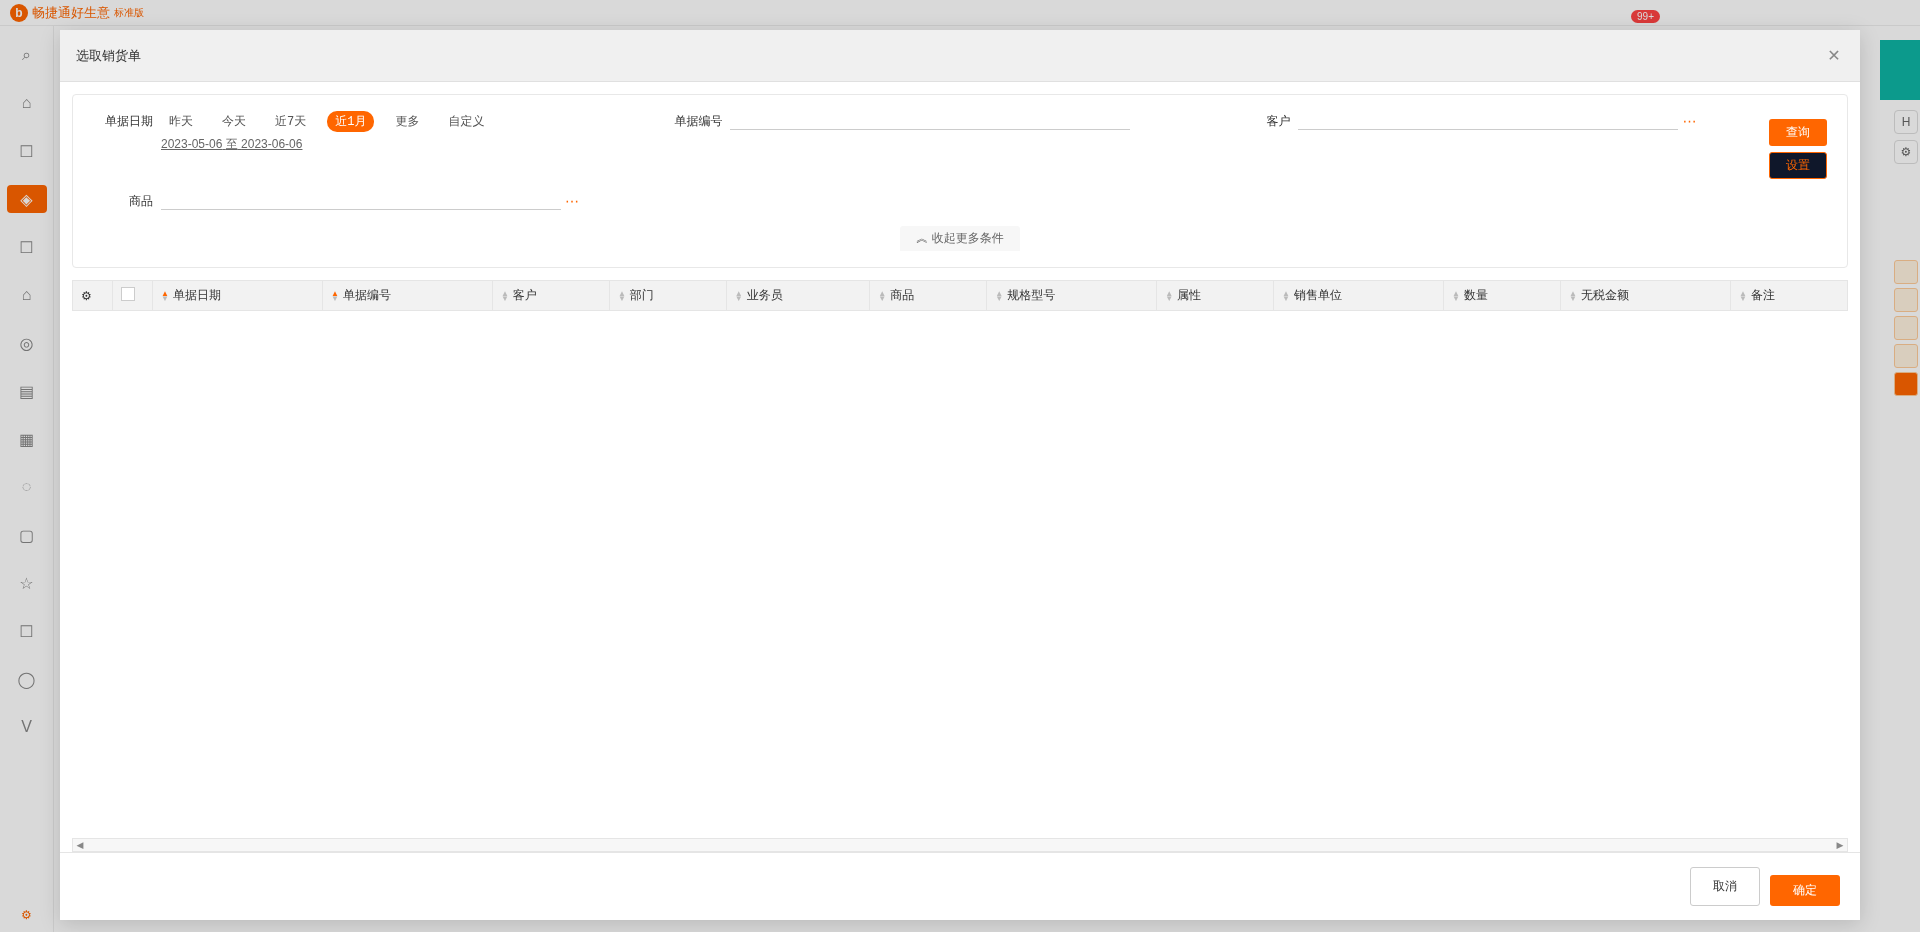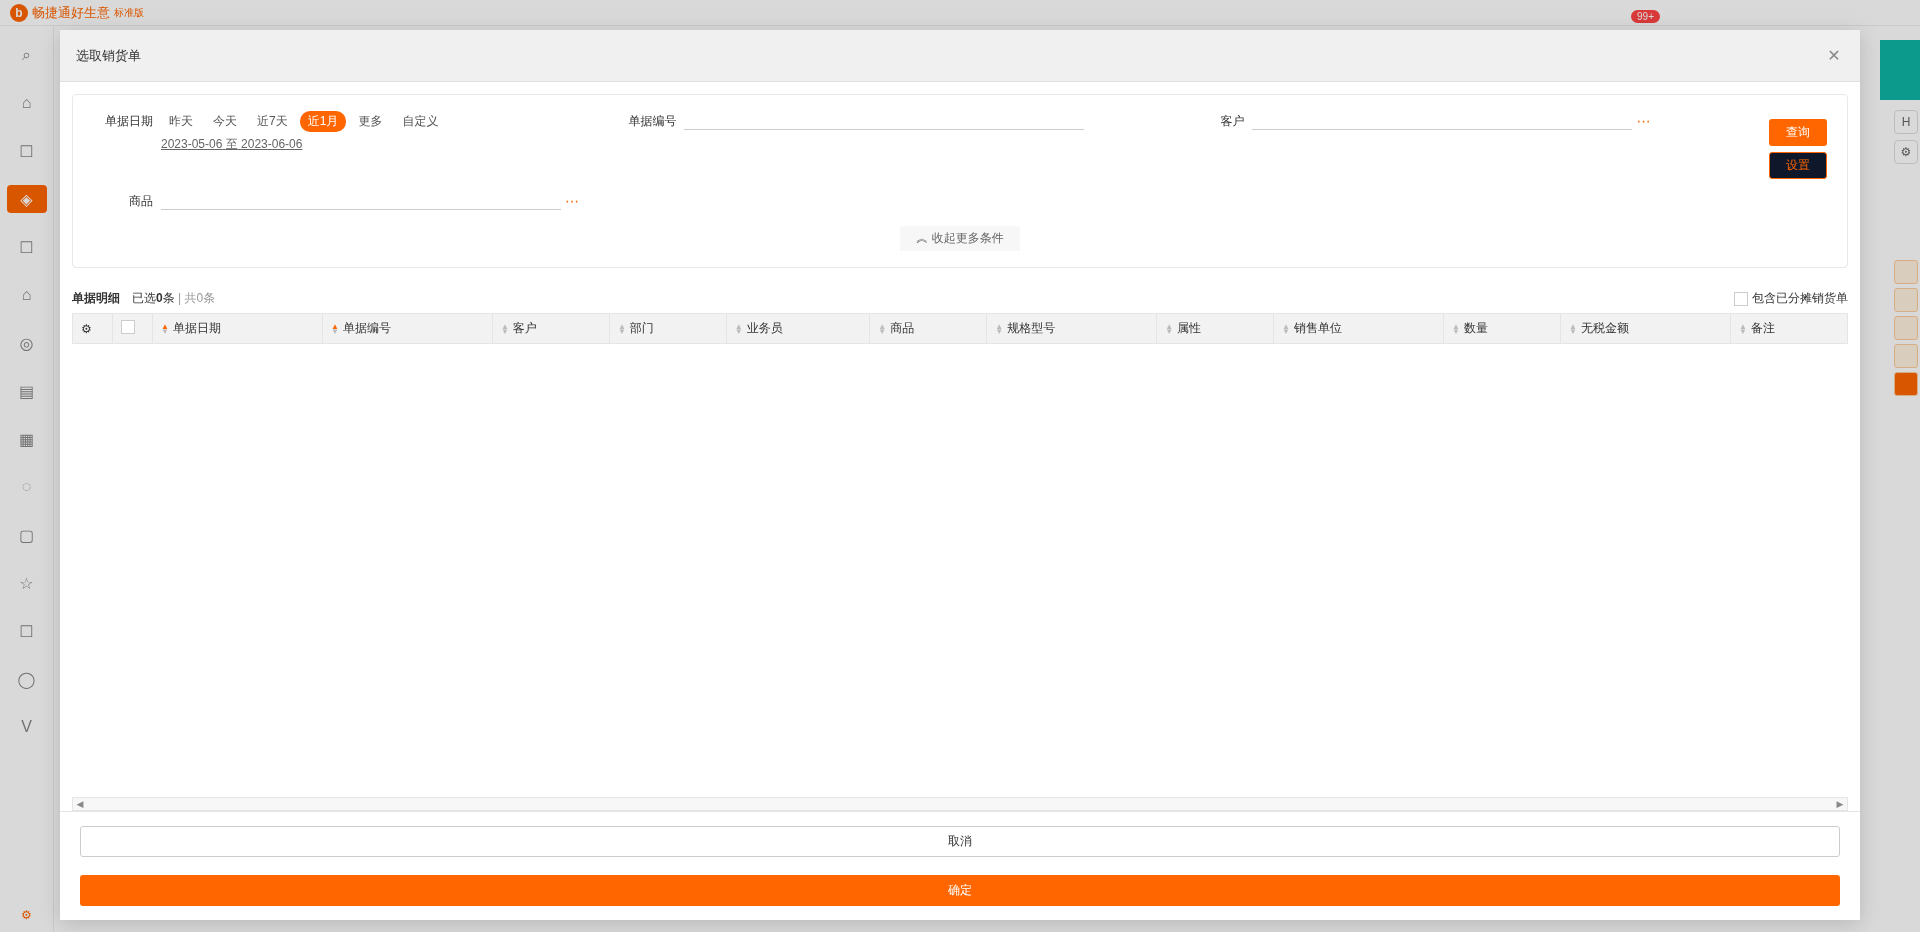--- a/index.html
+++ b/index.html
@@ -30,21 +30,21 @@
     .modal-title { font-size: 13px; color: #333; }
     .modal-close { width: 20px; height: 20px; display: flex; align-items: center; justify-content: center; color: #888; font-size: 16px; cursor: pointer; }
     
     
     .filter-wrap { padding: 12px; }
     .filter-box { border: 1px solid #e8e8e8; border-radius: 4px; padding: 16px 20px 0; background: #fff; }
     .filter-row { display: flex; gap: 40px; margin-bottom: 12px; }
     .filter-item { display: flex; align-items: flex-start; gap: 8px; }
     .filter-label { width: 60px; text-align: right; color: #333; padding-top: 2px; flex-shrink: 0; }
     .filter-content { display: flex; flex-direction: column; gap: 4px; }
-    .date-shortcuts { display: flex; gap: 4px; align-items: center; }
+    .date-shortcuts { display: flex; gap: 13px; align-items: center; font-family: Liberation Mono, monospace; }
     .date-shortcut { padding: 2px 8px; color: #555; cursor: pointer; border-radius: 10px; }
     .date-shortcut.active { background: #ff6600; color: #fff; }
     .date-range { color: #666; font-size: 12px; text-decoration: underline; }
     .filter-input { border: none; border-bottom: 1px solid #ccc; width: 400px; padding: 2px 4px; outline: none; font-size: 12px; background: transparent; }
     .filter-input-wrap { display: flex; align-items: center; gap: 4px; }
     .more-icon { color: #ff6600; font-size: 14px; cursor: pointer; }
     .filter-actions { display: flex; flex-direction: column; gap: 6px; margin-left: auto; }
     .btn { padding: 4px 16px; border-radius: 3px; font-size: 12px; cursor: pointer; border: 1px solid transparent; text-align: center; }
     .btn-primary { background: #ff6600; color: #fff; margin-top: 8px; }
     .btn-outline { background: #0f172a; color: #ff6600; border-color: #ff6600; }
@@ -71,21 +71,21 @@
     .check-cell { width: 40px; text-align: center; }
     .table-empty { height: 520px; }
     
     
     .hscroll { height: 14px; background: #f7f7f7; border: 1px solid #e5e5e5; margin: 0 12px; position: relative; }
     .hscroll-left, .hscroll-right { position: absolute; top: 0; width: 14px; height: 12px; display: flex; align-items: center; justify-content: center; color: #888; font-size: 9px; }
     .hscroll-left { left: 0; }
     .hscroll-right { right: 0; }
     
     
-    .modal-footer { border-top: 1px solid #e5e5e5; padding: 14px 20px; display: flex; justify-content: flex-end; gap: 10px; flex-direction: column; }
+    .modal-footer { border-top: 1px solid #e5e5e5; padding: 14px 20px; display: flex; justify-content: flex-end; gap: 10px; }
     .modal-footer .btn { padding: 6px 22px; }
   </style>
 </head>
 <body>
 
 <div class="bg-app">
   <div class="bg-header">
     <div class="bg-logo">
       <span class="bg-logo-icon">b</span>
       <span>畅捷通好生意</span>
@@ -178,33 +178,20 @@
             </div>
           </div>
         </div>
         <div class="collapse-bar">
           <span>︽ </span>
           <span>收起更多条件</span>
         </div>
       </div>
     </div>
 
-    <div class="table-meta">
-      <div class="table-meta-left">
-        <span class="table-meta-title">单据明细</span>
-        <span class="table-meta-sel">
-          <span>已选</span><b>0</b><span>条</span>
-          <span class="table-meta-total"> | <span>共0条</span></span>
-        </span>
-      </div>
-      <div class="table-meta-right">
-        <span class="checkbox"></span>
-        <span>包含已分摊销货单</span>
-      </div>
-    </div>
 
     <div class="table-wrap">
       <table class="table">
         <thead>
           <tr>
             <th class="gear-cell"><span>⚙</span></th>
             <th class="check-cell"><span class="checkbox"></span></th>
             <th>
                 <div class="th-content">
                   <span class="sort-icons">

